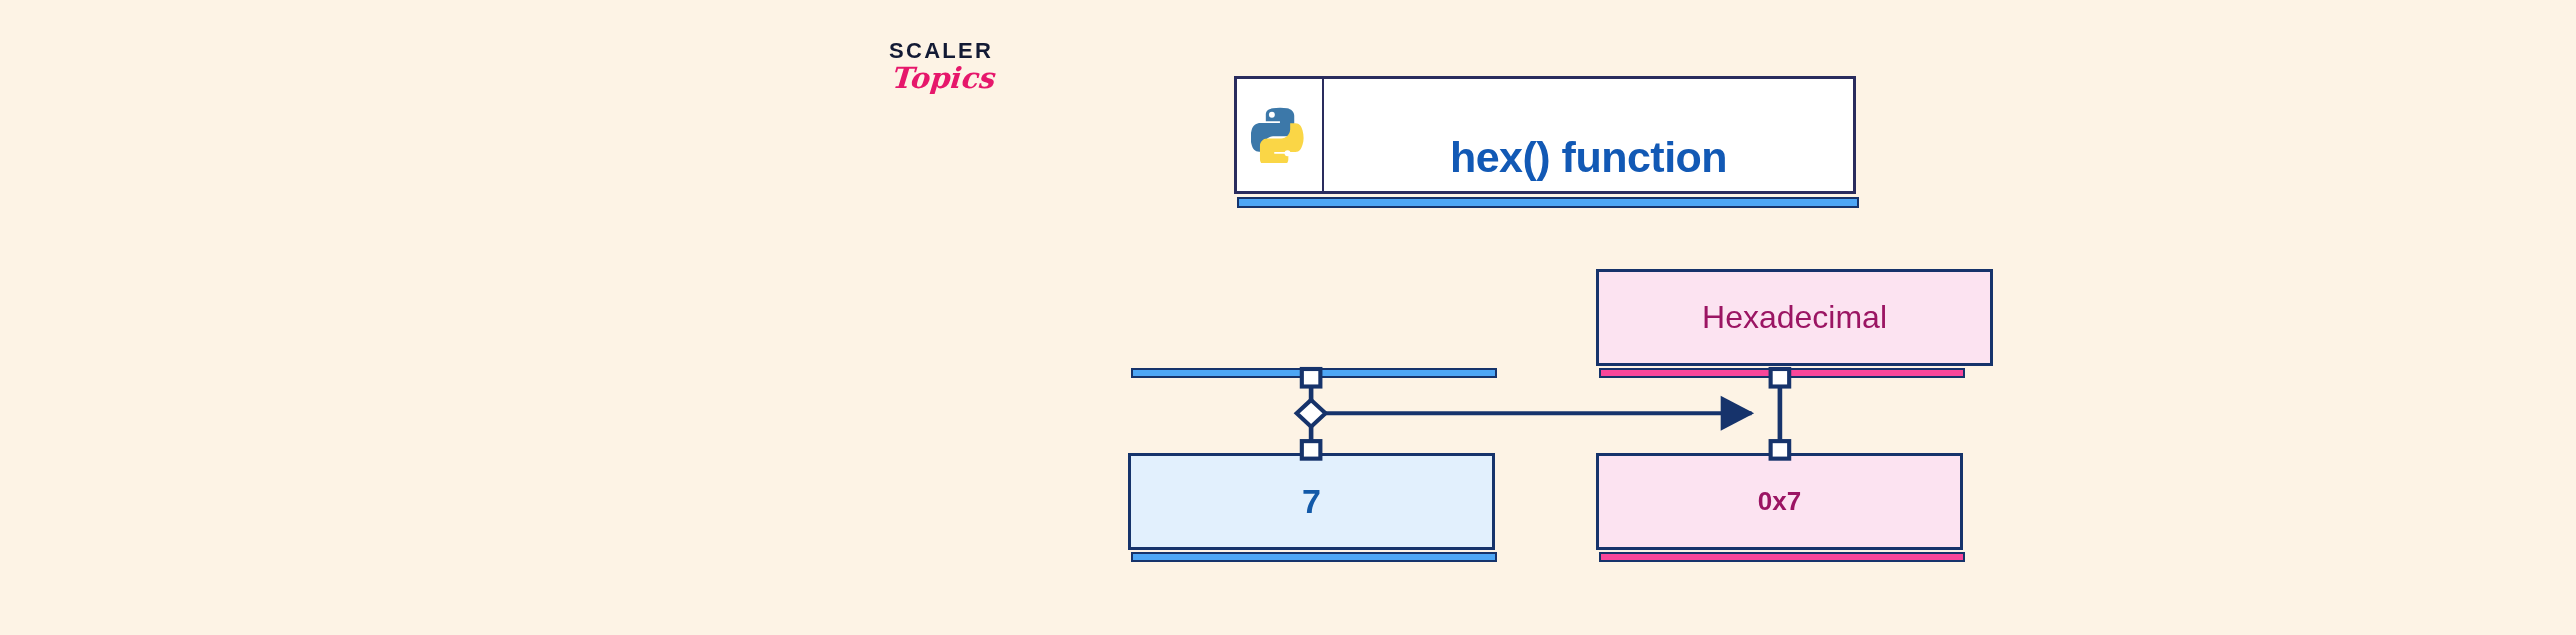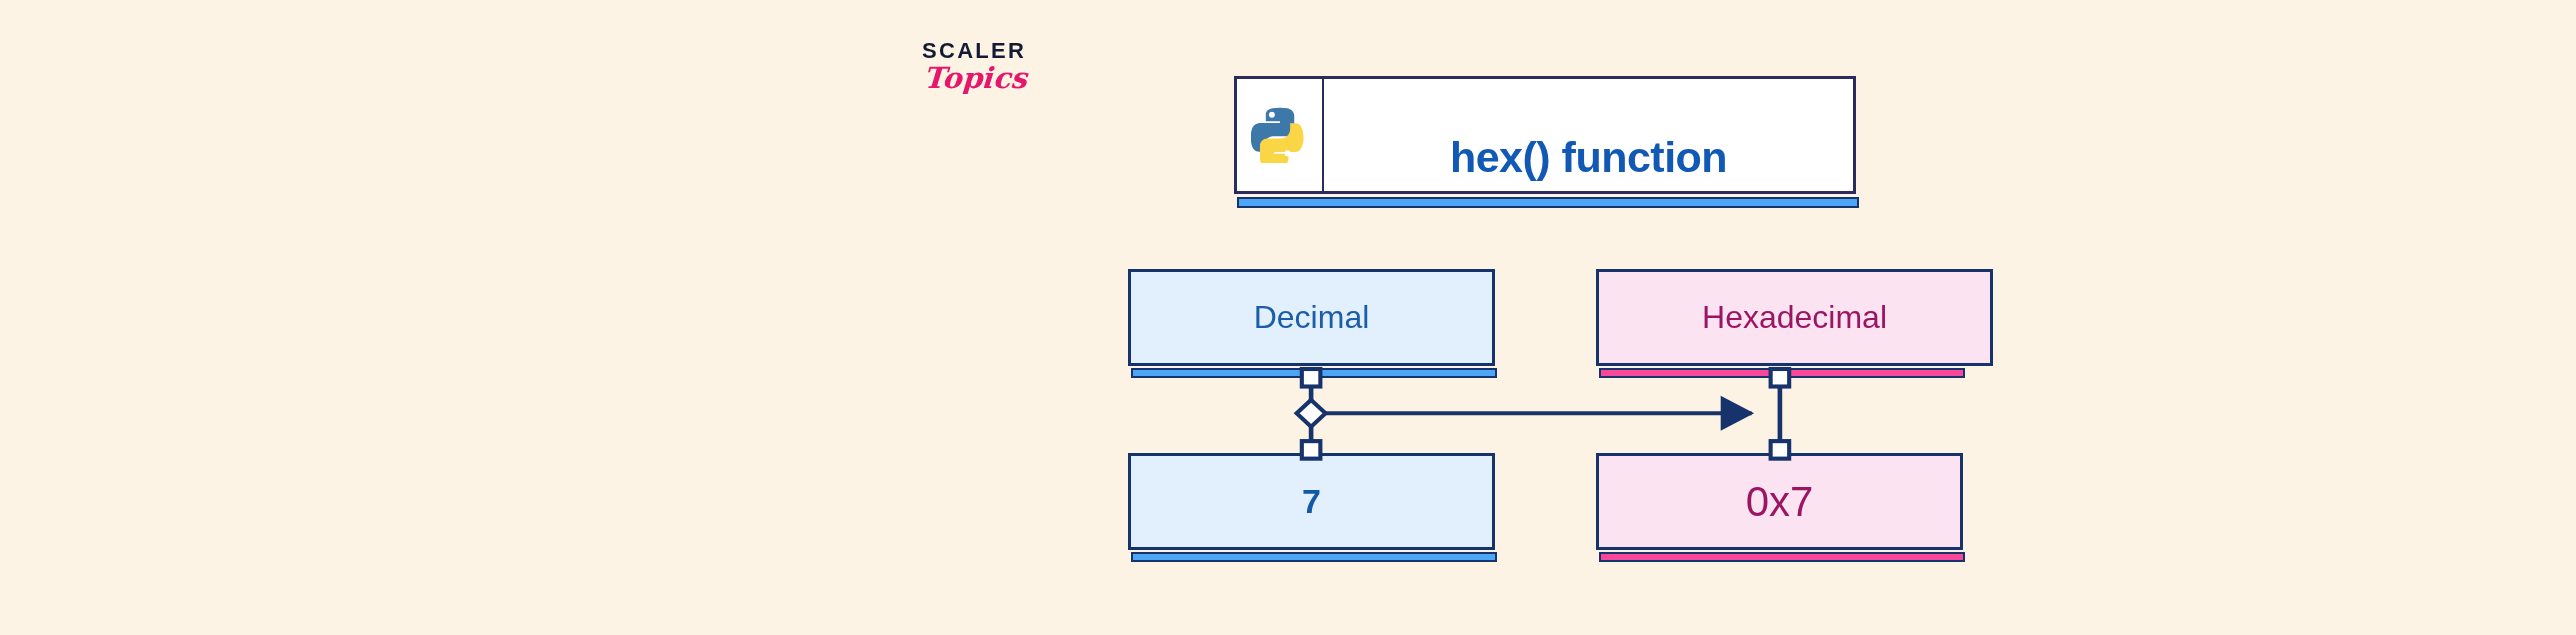--- a/index.html
+++ b/index.html
@@ -16,21 +16,21 @@
   #canvas {
     position: relative;
     width: 3091px;
     height: 636px;
     background: #FDF3E5;
   }
 
   
   #logo {
     position: absolute;
-    left: 922px;
+    left: 889px;
     top: 40px;
     width: 155px;
     height: 82px;
   }
   #logo-scaler {
     font-family: "Liberation Sans", sans-serif;
     font-weight: bold;
     font-size: 22px;
     letter-spacing: 2.3px;
     color: #131A34;
@@ -155,21 +155,21 @@
     left: 1131px; top: 552px; width: 366px; height: 10.3px;
     background: #4DA6F5;
   }
 
   
   #node-hex-value {
     left: 1596px; top: 453px; width: 367px; height: 97px;
     background: #FCE3F1;
   }
   #node-hex-value .node-label {
-    font-size: 42px; color: #9B1563; font-weight: normal;
+    font-size: 26px; color: #9B1563; font-weight: bold;
   }
   #shadow-hex-value {
     left: 1599px; top: 552px; width: 366px; height: 10.3px;
     background: #F9479A;
   }
 
   
   #connectors {
     position: absolute;
     left: 0;
@@ -205,23 +205,20 @@
     <div id="header-title-cell">
       <div id="header-title">hex() function</div>
     </div>
   </div>
 
   <div id="shadow-decimal" class="node-shadow"></div>
   <div id="shadow-hexadecimal" class="node-shadow"></div>
   <div id="shadow-decimal-value" class="node-shadow"></div>
   <div id="shadow-hex-value" class="node-shadow"></div>
 
-  <div id="node-decimal" class="node">
-    <span class="node-label">Decimal</span>
-  </div>
 
   <div id="node-hexadecimal" class="node">
     <span class="node-label">Hexadecimal</span>
   </div>
 
   <div id="node-decimal-value" class="node">
     <span class="node-label">7</span>
   </div>
 
   <div id="node-hex-value" class="node">

